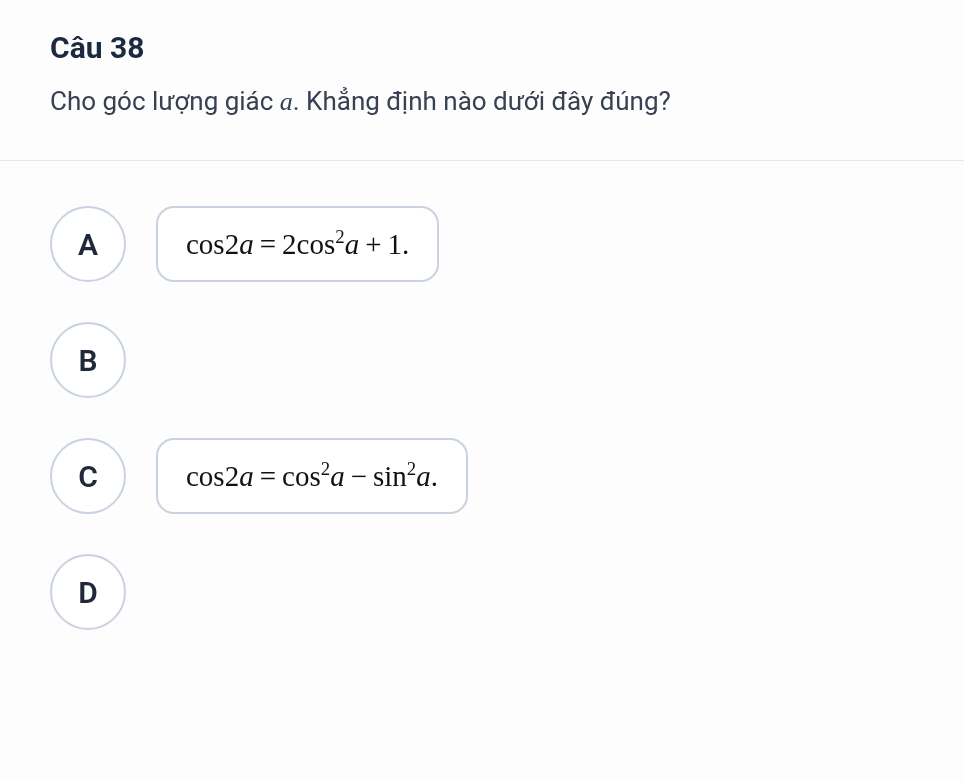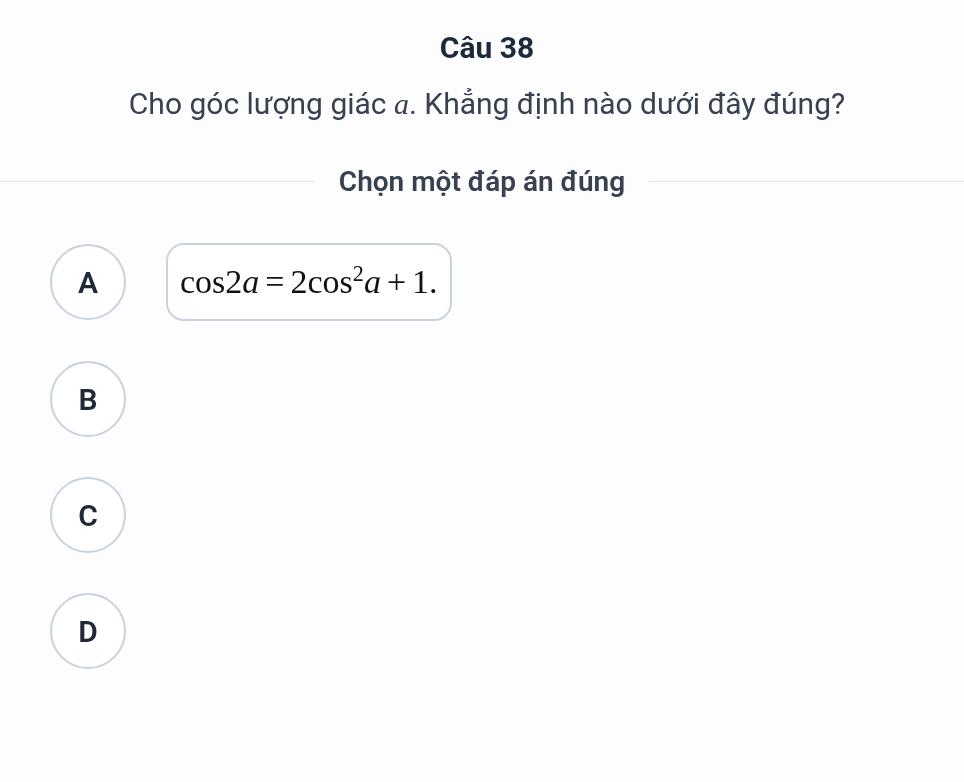--- a/index.html
+++ b/index.html
@@ -1,31 +1,31 @@
 <!DOCTYPE html>
 <html><head>
 <meta charset="utf-8">
 <style>
-  * { box-sizing: border-box; margin: 0; padding: 0; text-align: center; }
+  * { box-sizing: border-box; margin: 0; padding: 0; }
   body {
     font-family: -apple-system, BlinkMacSystemFont, 'Segoe UI', Roboto, sans-serif;
     background: #fdfdfe;
     width: 964px;
     height: 782px;
     padding: 30px 40px 30px 50px;
     color: #1f2937;
   }
   .question-number {
     font-size: 30px;
     font-weight: 700;
     color: #1b2a3f;
     margin-bottom: 18px;
   }
   .question-text {
-    font-size: 30px;
+    font-size: 26px;
     font-weight: 400;
     color: #374151;
     margin-bottom: 40px;
     line-height: 1.4;
   }
   .question-text .math-var {
     font-family: 'Times New Roman', serif;
     font-style: italic;
   }
   .instruction-row {
@@ -67,68 +67,69 @@
     font-size: 30px;
     font-weight: 600;
     color: #1f2937;
     background: #fff;
     flex-shrink: 0;
     cursor: pointer;
   }
   .option-formula {
     border: 2px solid #c8d2e0;
     border-radius: 18px;
-    padding: 18px 12px;
+    padding: 18px 28px;
     font-family: 'Times New Roman', serif;
-    font-size: 34px;
+    font-size: 29px;
     color: #111;
     background: #fff;
     cursor: pointer;
     display: inline-flex;
     align-items: center;
     min-height: 76px;
-    margin-left: 10px;
   }
   .formula {
     white-space: nowrap;
   }
   .formula .fn { font-style: normal; }
   .formula .var { font-style: italic; }
   .formula .op { font-style: normal; padding: 0 6px; }
   sup { font-size: 0.65em; vertical-align: super; line-height: 0; }
 </style>
 </head>
 <body>
 
 <div class="question-number">Câu 38</div>
 
 <div class="question-text">
   <span>Cho góc lượng giác </span><span class="math-var">a</span><span>. Khẳng định nào dưới đây đúng?</span>
 </div>
 
 <div class="instruction-row">
   <div class="instruction-line"></div>
-  <div class="instruction-text">Chọn một đáp án đúng</div>
   <div class="instruction-line"></div>
 </div>
 
 <div class="options">
 
   <div class="option-row">
     <div class="option-letter">A</div>
     <div class="option-formula">
       <span class="formula"><span class="fn">cos</span>2<span class="var">a</span><span class="op">=</span>2<span class="fn">cos</span><sup>2</sup><span class="var">a</span><span class="op">+</span>1.</span>
     </div>
   </div>
 
   <div class="option-row">
     <div class="option-letter">B</div>
   </div>
 
   <div class="option-row">
     <div class="option-letter">C</div>
+    <div class="option-formula">
+      <span class="formula"><span class="fn">cos</span>2<span class="var">a</span><span class="op">=</span><span class="fn">cos</span><sup>2</sup><span class="var">a</span><span class="op">−</span><span class="fn">sin</span><sup>2</sup><span class="var">a</span>.</span>
+    </div>
   </div>
 
   <div class="option-row">
     <div class="option-letter">D</div>
   </div>
 
 </div>
 
 </body></html>

